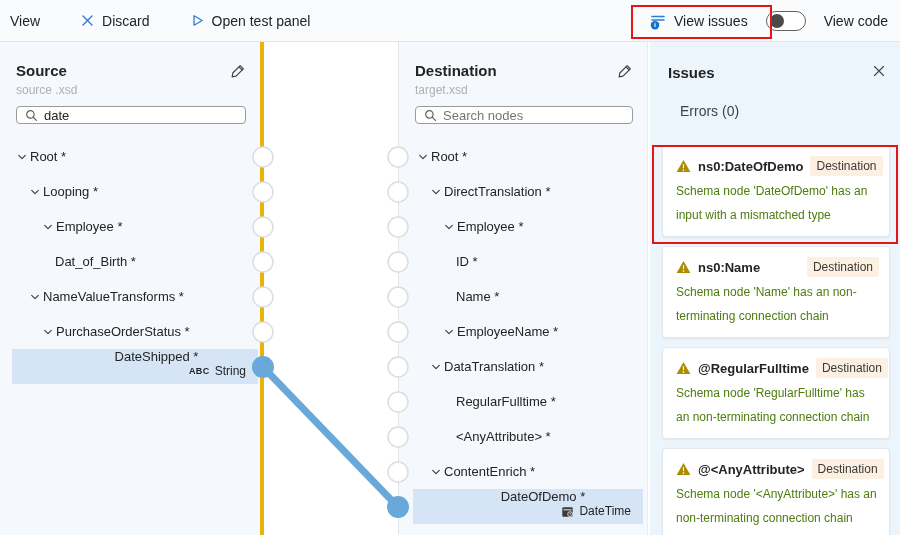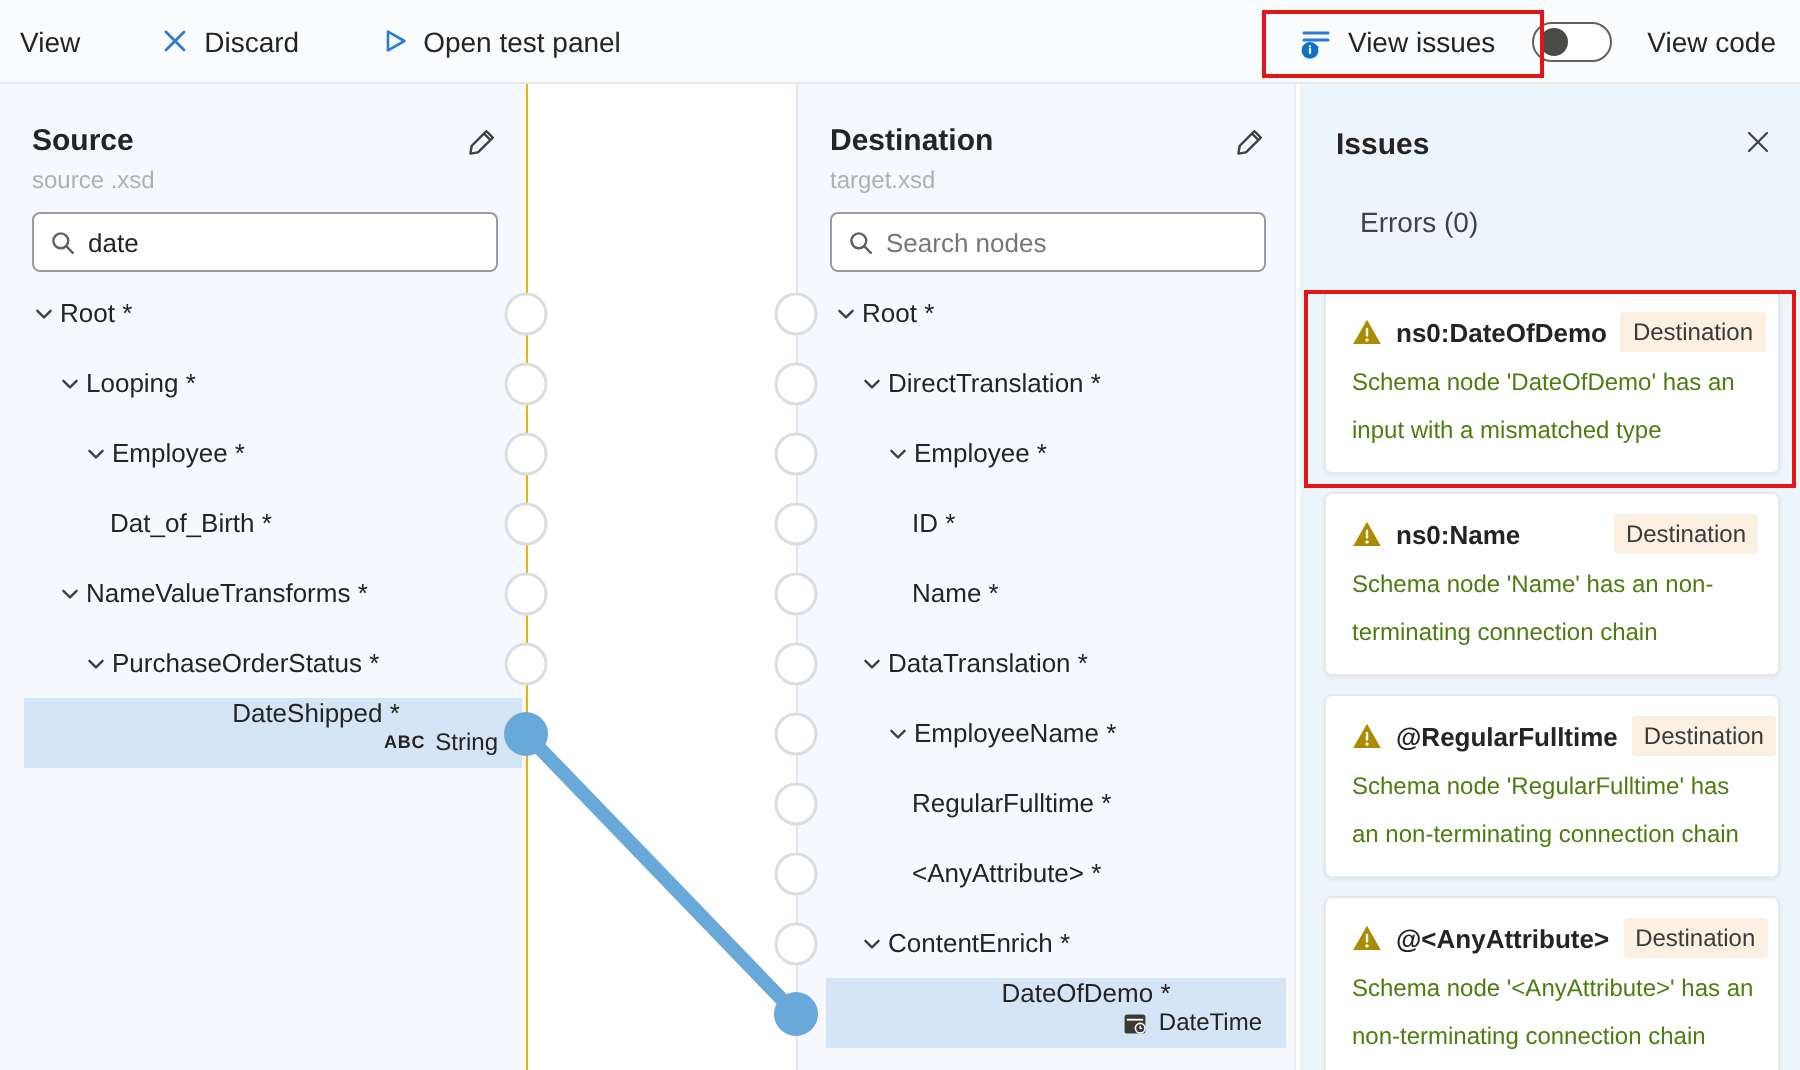--- a/index.html
+++ b/index.html
@@ -15,28 +15,28 @@
     display:flex; align-items:center; padding:0 12px 0 10px;
   }
   .tbtn { display:flex; align-items:center; gap:7px; font-size:14px; color:#242424; cursor:default; }
   .tleft { display:flex; align-items:center; gap:40px; }
   .tright { margin-left:auto; display:flex; align-items:center; gap:18px; }
   .toggle { width:40px; height:20px; border:1px solid #616161; border-radius:10px; position:relative; background:#fff; }
   .toggle .knob { position:absolute; left:3px; top:2px; width:14px; height:14px; border-radius:50%; background:#4a4a48; }
   
   .map { position:absolute; top:42px; left:0; right:0; bottom:0; overflow:hidden; }
   .panel { position:absolute; top:0; bottom:0; background:#f5f8fc; }
-  #source-panel { left:0; width:264px; border-right:1px solid #eab308; }
+  #source-panel { left:0; width:264px; border-right:4px solid #eab308; }
   #dest-panel   { left:398px; width:250px; border-left:1px solid #e2e6eb; border-right:1px solid #e9edf1; }
   .panel-header { padding:20px 14px 0 16px; }
   .title-row { display:flex; align-items:center; justify-content:space-between; }
   .panel-title { font-size:15px; font-weight:700; }
   .panel-sub { font-size:12px; color:#b0b0b0; margin-top:4px; }
   .searchbox {
-    margin-top:9px; height:30px; background:#fff; border:1px solid #9b9b9b;
+    margin-top:9px; height:18px; background:#fff; border:1px solid #9b9b9b;
     border-radius:4px; display:flex; align-items:center; padding:0 6px 0 8px; gap:6px;
   }
   .searchbox input {
     border:none; outline:none; flex:1; font-family:"Liberation Sans",sans-serif;
     font-size:13px; color:#242424; background:transparent; min-width:0;
   }
   .searchbox input::placeholder { color:#767676; }
   .tree { position:absolute; top:97px; left:0; right:0; }
   #source-panel .tree { padding:0 2px 0 12px; }
   #dest-panel .tree { padding:0 4px 0 14px; }
@@ -238,35 +238,35 @@
             </svg>
           </span>
           <span class="tlabel">Employee *</span>
         </div>
         <div class="trow" style="padding-left: 43px;">
           <span class="tlabel">ID *</span>
         </div>
         <div class="trow" style="padding-left: 43px;">
           <span class="tlabel">Name *</span>
         </div>
+        <div class="trow" style="padding-left: 30px;">
+          <span class="chev">
+            <svg width="12" height="12" viewBox="0 0 12 12">
+              <path d="M2.7 4.4L6 7.7l3.3-3.3" fill="none" stroke="#424242" stroke-width="1.2" stroke-linecap="round" stroke-linejoin="round"></path>
+            </svg>
+          </span>
+          <span class="tlabel">EmployeeName *</span>
+        </div>
         <div class="trow" style="padding-left: 17px;">
           <span class="chev">
             <svg width="12" height="12" viewBox="0 0 12 12">
               <path d="M2.7 4.4L6 7.7l3.3-3.3" fill="none" stroke="#424242" stroke-width="1.2" stroke-linecap="round" stroke-linejoin="round"></path>
             </svg>
           </span>
           <span class="tlabel">DataTranslation *</span>
-        </div>
-        <div class="trow" style="padding-left: 30px;">
-          <span class="chev">
-            <svg width="12" height="12" viewBox="0 0 12 12">
-              <path d="M2.7 4.4L6 7.7l3.3-3.3" fill="none" stroke="#424242" stroke-width="1.2" stroke-linecap="round" stroke-linejoin="round"></path>
-            </svg>
-          </span>
-          <span class="tlabel">EmployeeName *</span>
         </div>
         <div class="trow" style="padding-left: 43px;">
           <span class="tlabel">RegularFulltime *</span>
         </div>
         <div class="trow" style="padding-left: 43px;">
           <span class="tlabel">&lt;AnyAttribute&gt; *</span>
         </div>
         <div class="trow" style="padding-left: 17px;">
           <span class="chev">
             <svg width="12" height="12" viewBox="0 0 12 12">

